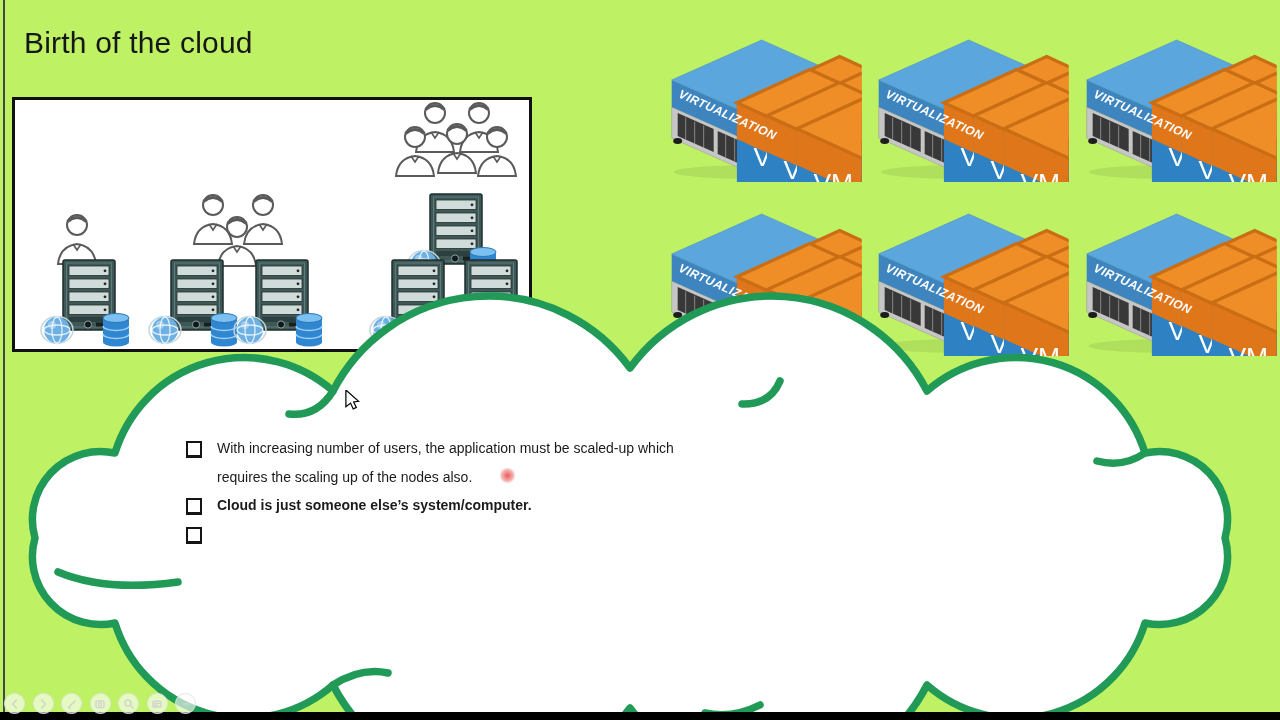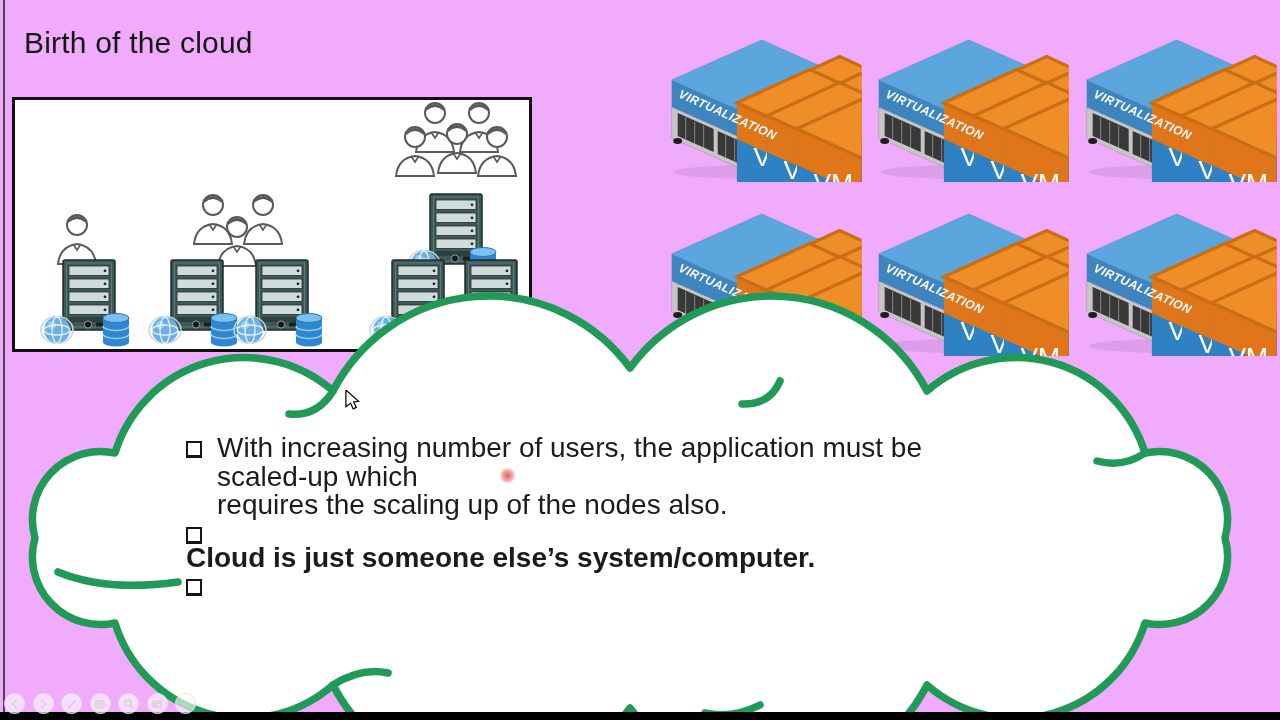--- a/index.html
+++ b/index.html
@@ -1,38 +1,38 @@
 <!DOCTYPE html>
 <html><head>
 <meta charset="utf-8">
 <style>
   html,body{margin:0;padding:0;background:#fff;}
   body{width:1280px;height:720px;overflow:hidden;font-family:"Liberation Sans",sans-serif;}
-  .stage{position:relative;width:1280px;height:720px;background:#f0abfc;}
+  .stage{position:relative;width:1280px;height:720px;background:#bef264;}
 
   .left-edge-line{position:absolute;left:3px;top:0;width:2px;height:712px;background:#474747;}
   .bottom-bar{position:absolute;left:0;top:712px;width:1280px;height:8px;background:#000;z-index:40;}
 
   .page-title{position:absolute;left:24px;top:26px;font-size:30px;color:#161616;letter-spacing:.2px;}
 
   .diagram-box{position:absolute;left:12px;top:97px;width:514px;height:249px;border:3px solid #101010;overflow:hidden;background:#fff;}
   .diagram-box svg{position:absolute;left:0;top:0;}
 
   .vt-grid{position:absolute;left:660px;top:10px;width:618px;height:348px;display:grid;
            grid-template-columns:repeat(3,1fr);grid-auto-rows:172px;column-gap:4px;row-gap:2px;z-index:1;}
   .vt-tile{width:100%;height:100%;}
 
   .cloud-layer{position:absolute;left:0;top:0;width:1280px;height:720px;z-index:5;}
 
   .cloud-notes{position:absolute;left:186px;top:434px;width:800px;z-index:10;color:#1b1b1b;}
-  .bullet-row{display:flex;align-items:flex-start;font-size:28px;line-height:28.5px;}
+  .bullet-row{display:flex;align-items:flex-start;font-size:14px;line-height:28.5px;}
   .bullet-square{flex:0 0 auto;width:12px;height:12px;border:2.2px solid #141414;margin:7px 15px 0 0;
                  border-bottom-width:3.2px;}
   .bullet-text{white-space:pre-line;}
-  .bullet-row.bold{font-weight:bold;flex-direction:column;}
+  .bullet-row.bold{font-weight:bold;}
   .bullet-row.bold .bullet-square{border-width:2.6px;border-bottom-width:3.6px;}
 
   .toolbar{position:absolute;left:4px;top:693px;display:flex;gap:7.5px;z-index:50;}
   .tool-btn{width:21px;height:21px;border-radius:50%;border:1.5px solid #e3e3e3;background:rgba(255,255,255,.6);
             display:flex;align-items:center;justify-content:center;padding:0;}
   .tool-btn svg{stroke:#d2d2d2;fill:none;stroke-width:1.4;stroke-linecap:round;stroke-linejoin:round;}
 
   .laser-dot{position:absolute;left:497px;top:465px;width:21px;height:21px;border-radius:50%;z-index:20;
              background:radial-gradient(closest-side,rgba(231,62,62,.85),rgba(231,62,62,.38) 55%,rgba(231,62,62,0) 78%);}
   .cursor{position:absolute;left:344px;top:390px;z-index:60;}

